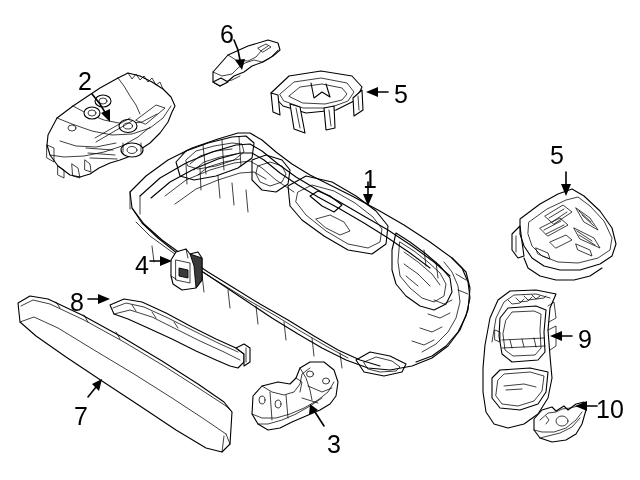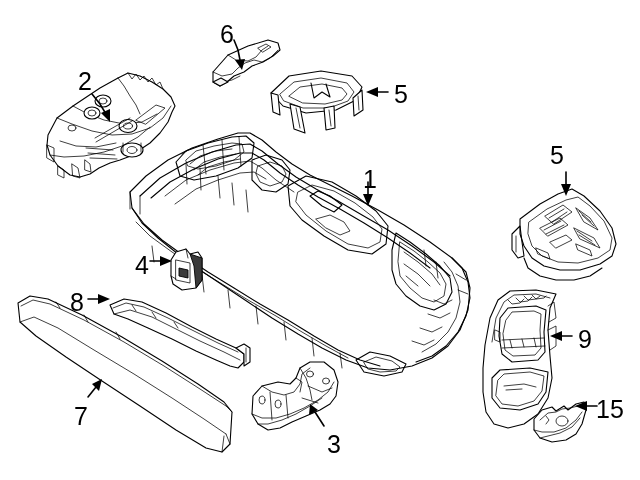--- a/index.html
+++ b/index.html
@@ -353,16 +353,16 @@
 
   <div class="callout-label" style="left:363px; top:167px;">1</div>
   <div class="callout-label" style="left:78px;  top:69px;">2</div>
   <div class="callout-label" style="left:327px; top:432px;">3</div>
   <div class="callout-label" style="left:135px; top:253px;">4</div>
   <div class="callout-label" style="left:394px; top:82px;">5</div>
   <div class="callout-label" style="left:220px; top:22px;">6</div>
   <div class="callout-label" style="left:74px;  top:404px;">7</div>
   <div class="callout-label" style="left:70px;  top:290px;">8</div>
   <div class="callout-label" style="left:578px; top:327px;">9</div>
-  <div class="callout-label" style="left:596px; top:397px;">15</div>
+  <div class="callout-label" style="left:596px; top:397px;">10</div>
   <div class="callout-label" style="left:550px; top:143px;">5</div>
 
 </div>
 
 </body></html>

